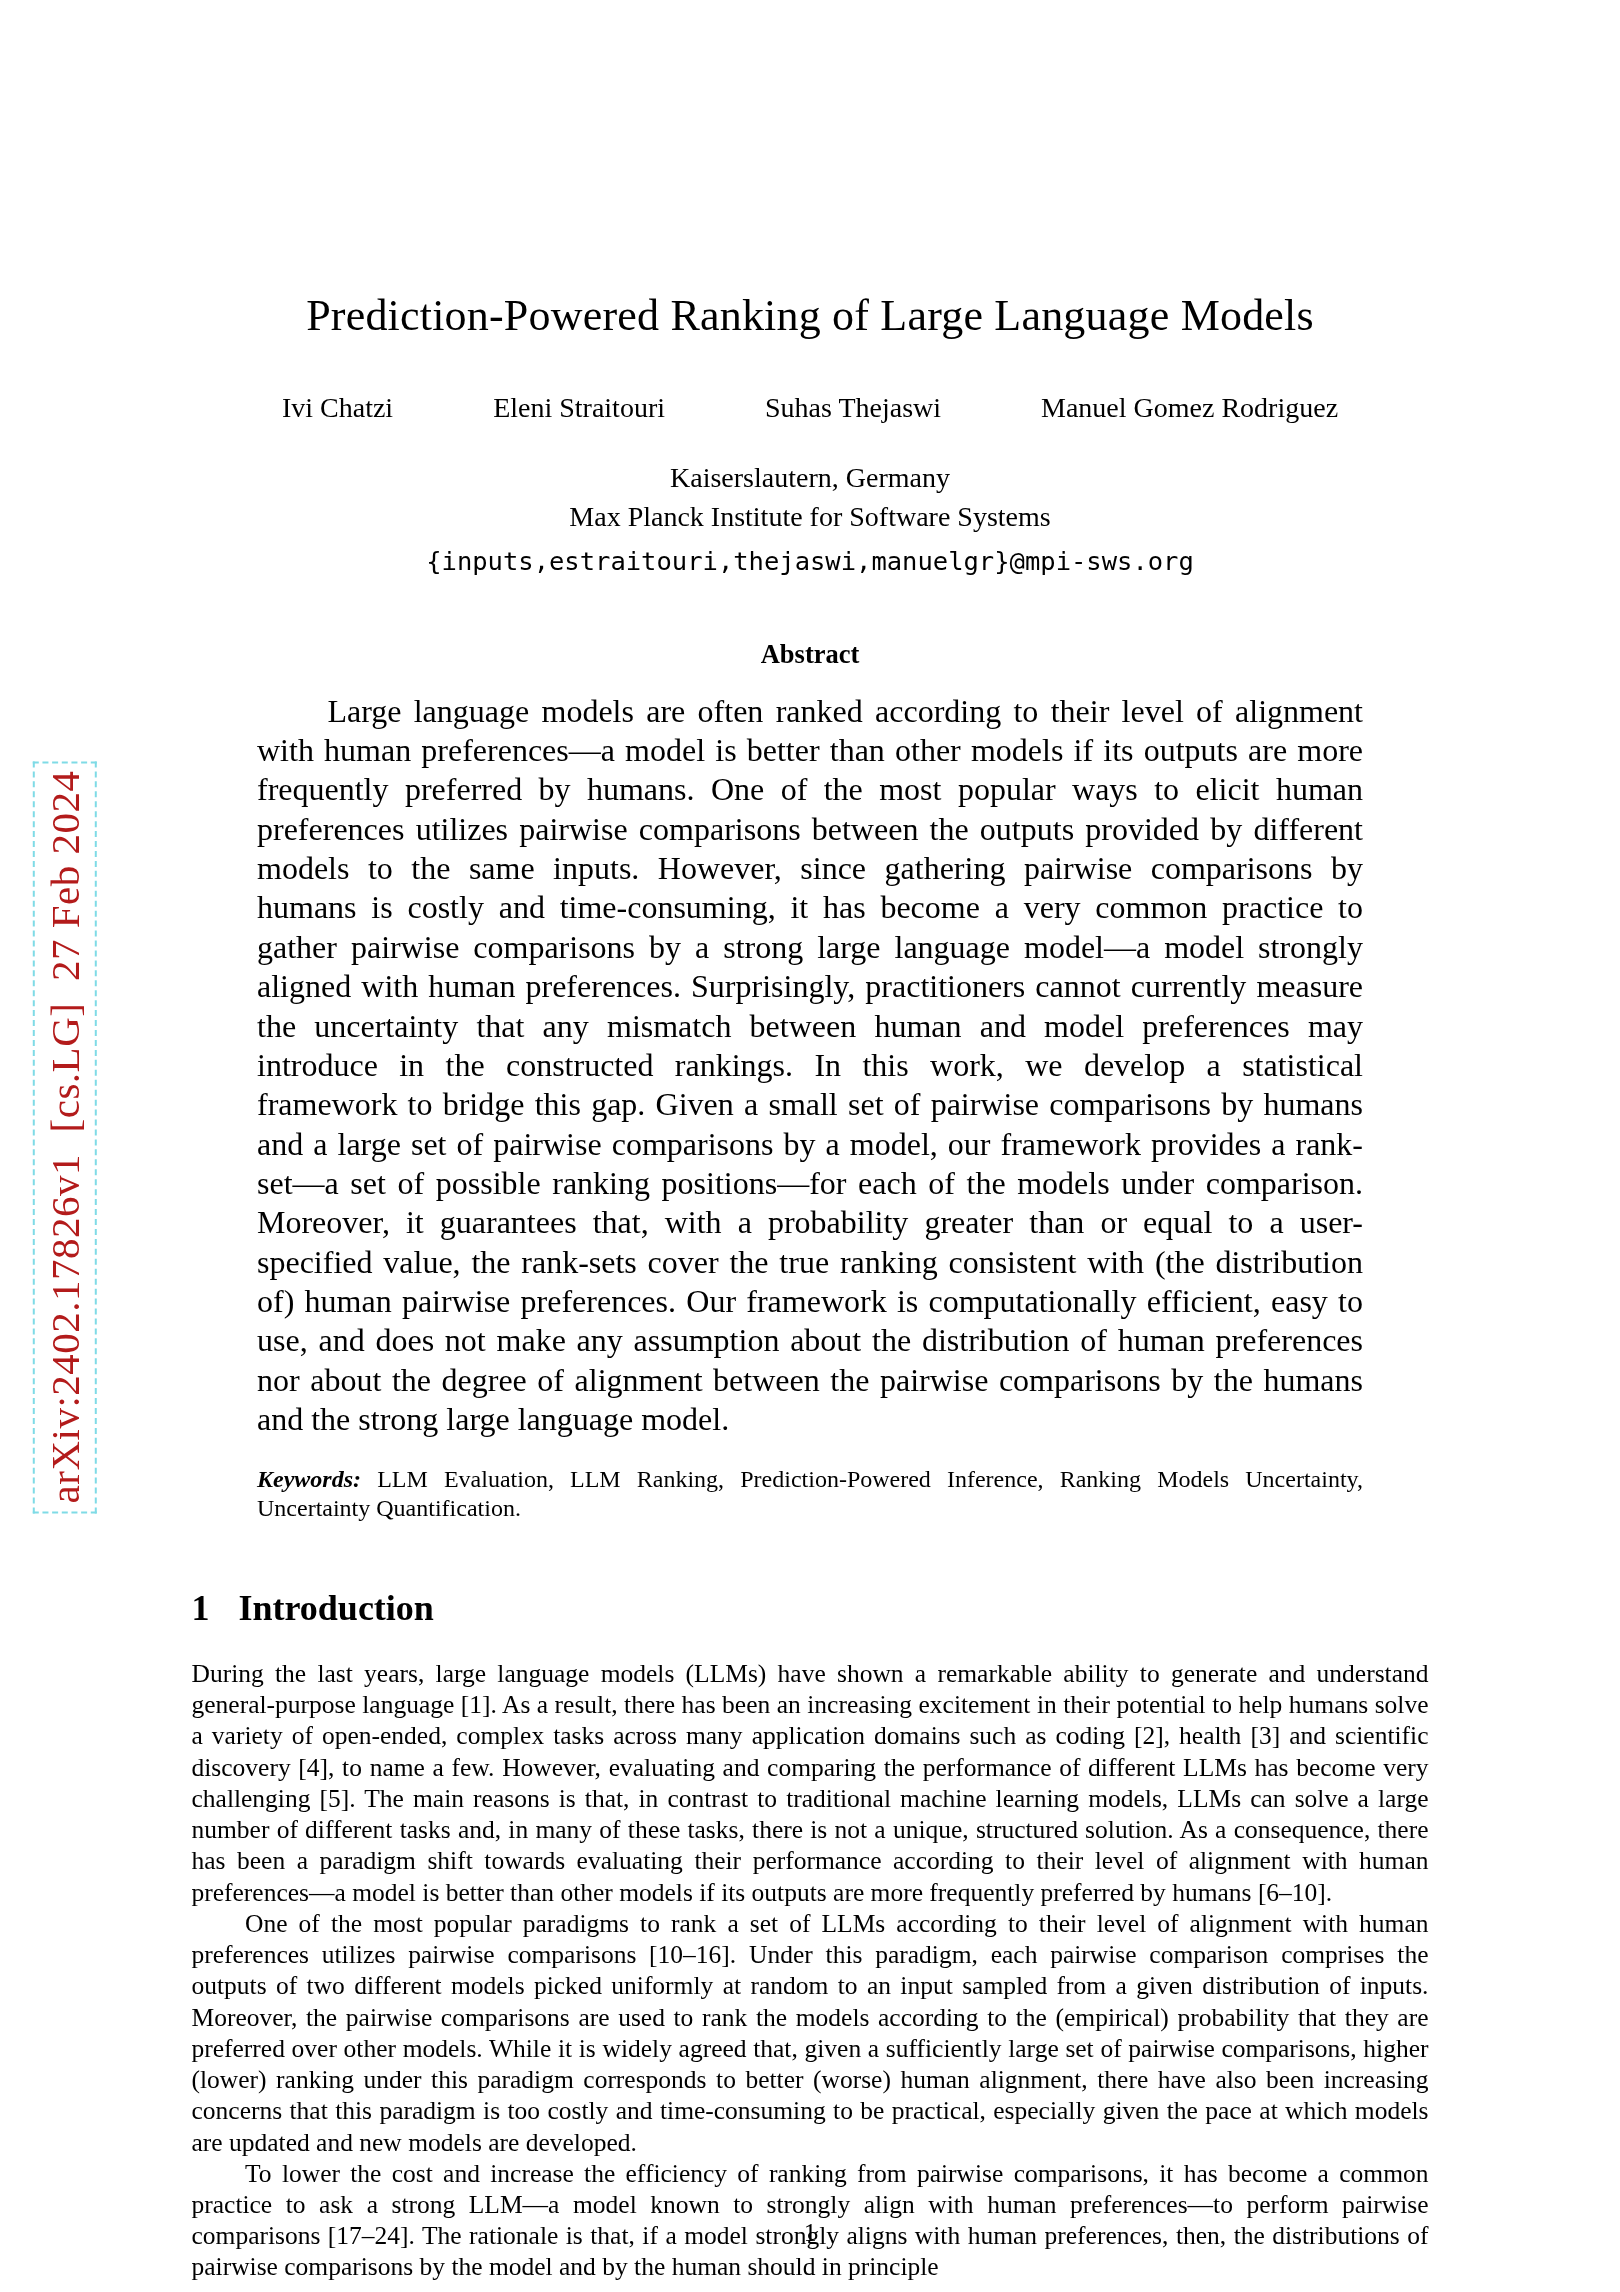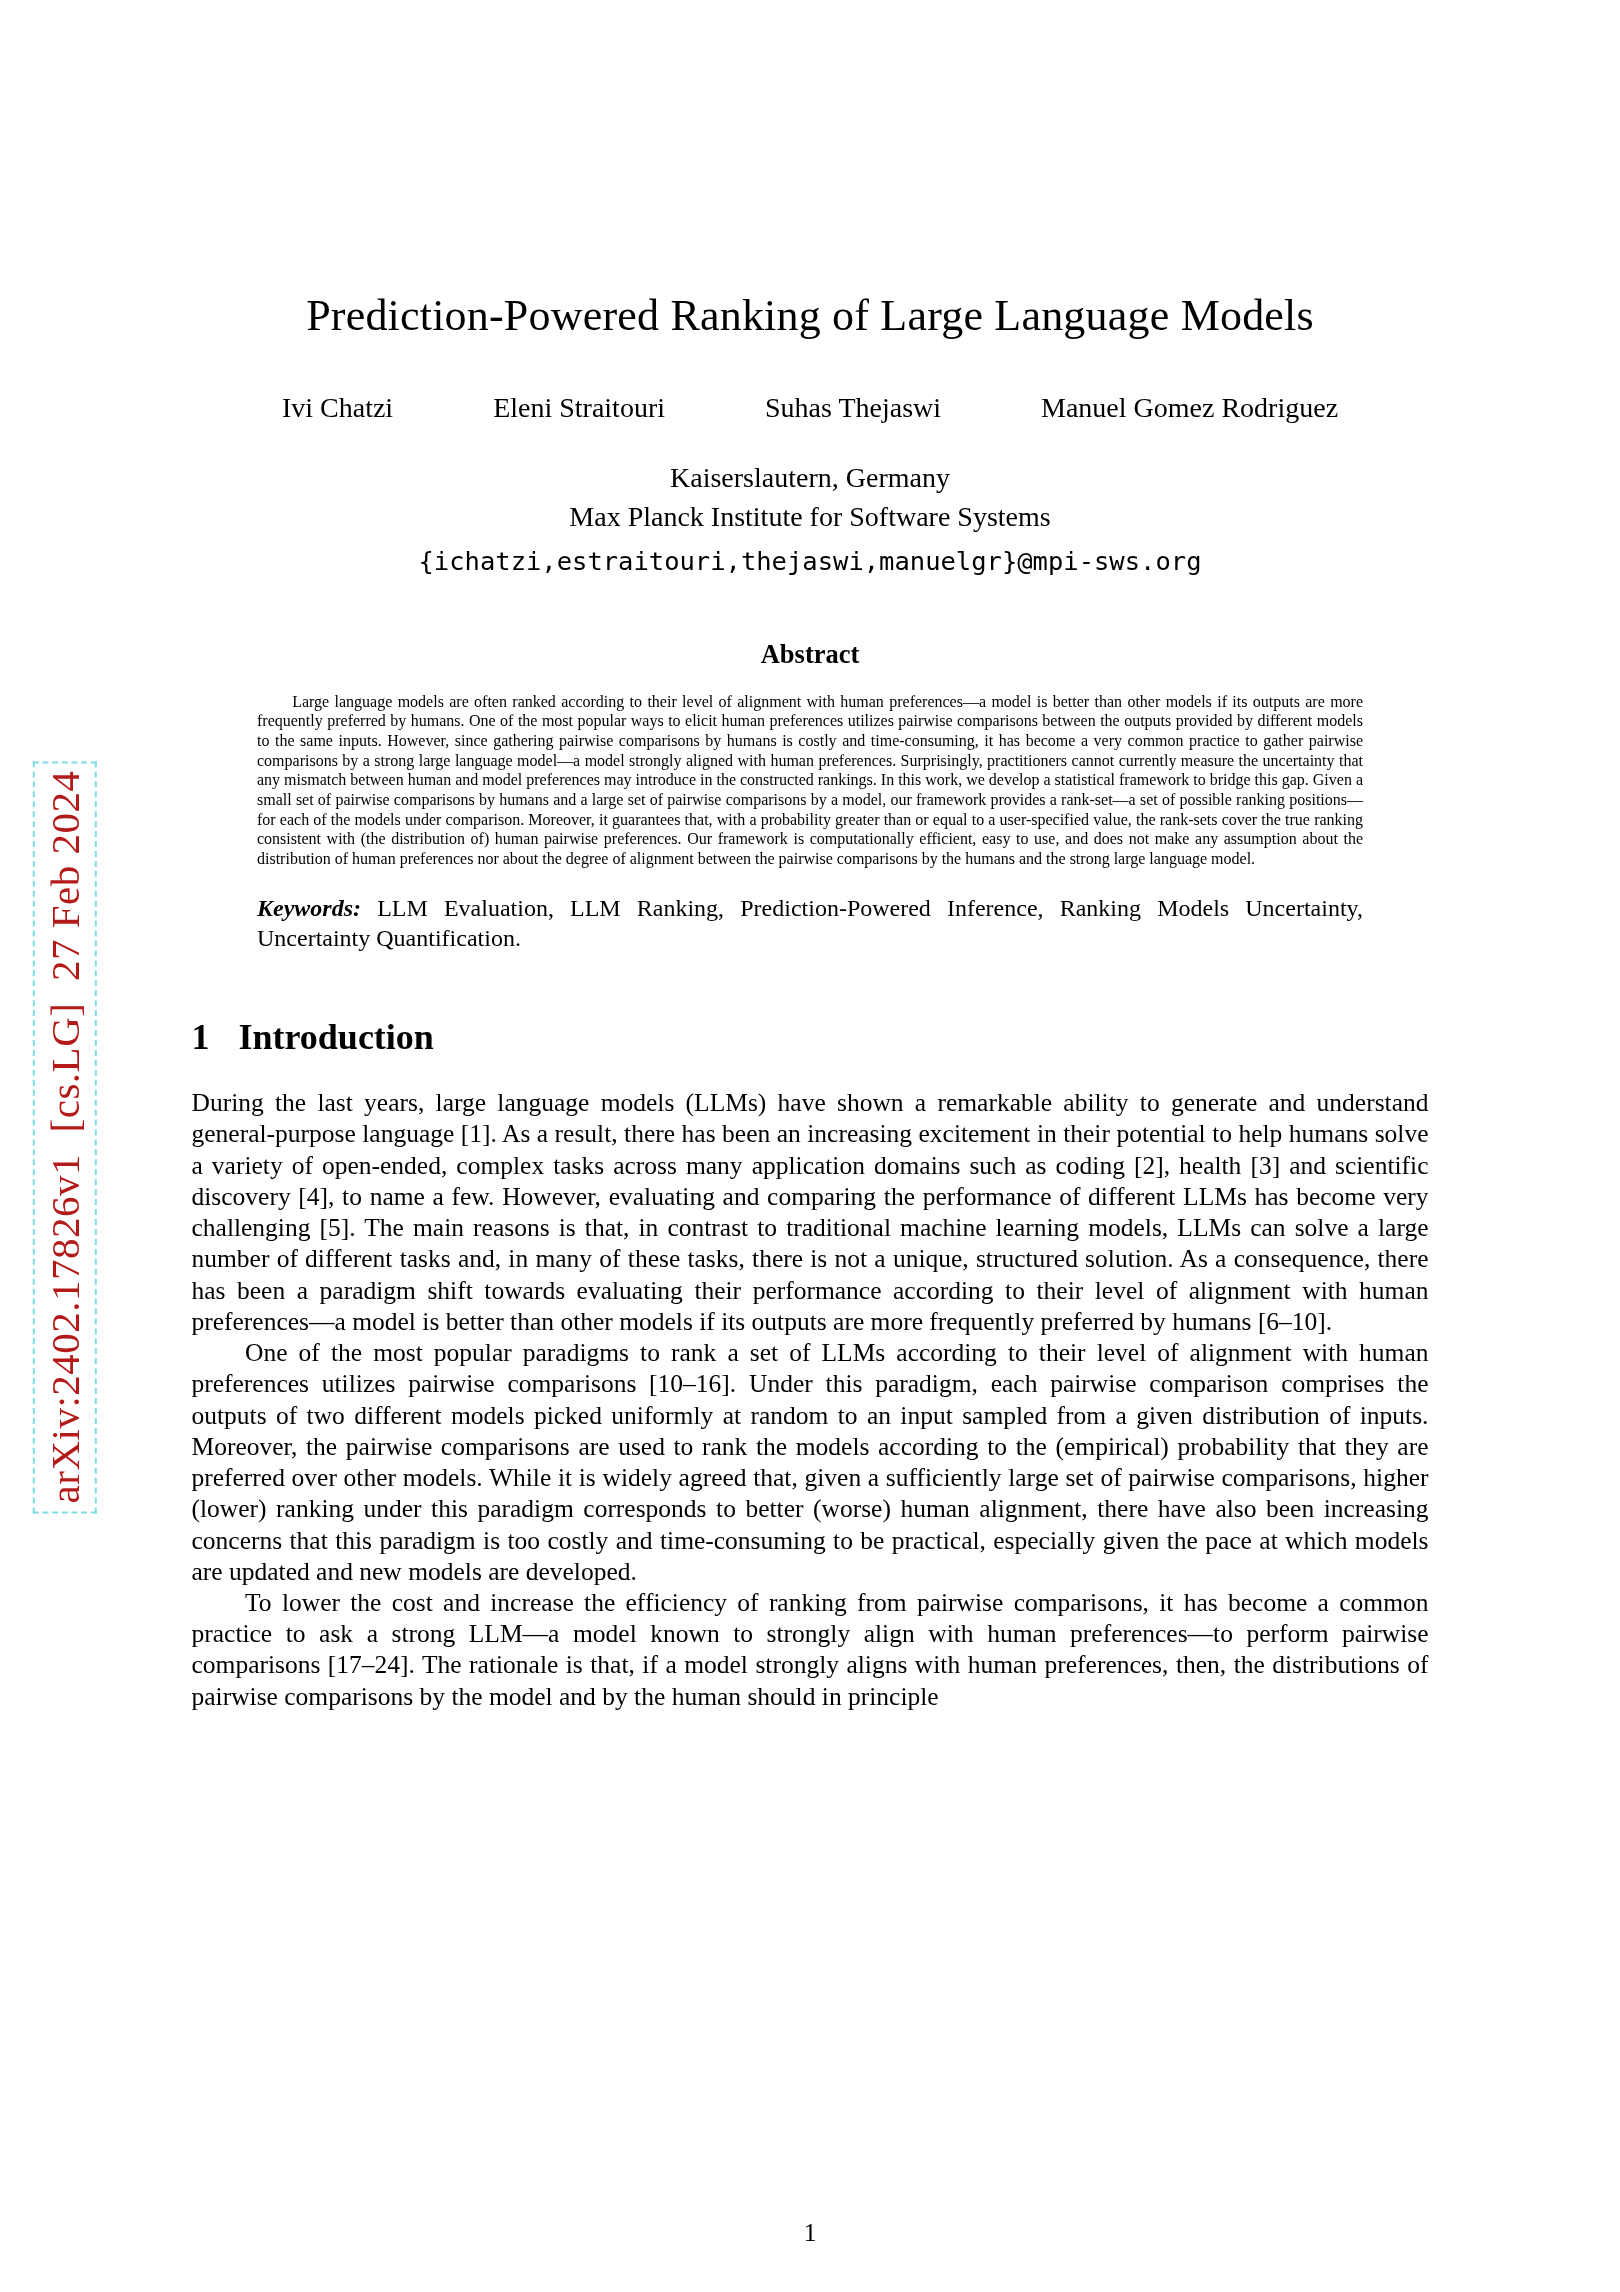--- a/index.html
+++ b/index.html
@@ -50,21 +50,21 @@
   }
   .abstract-heading{
     text-align:center;
     font-size:26.5px;
     font-weight:700;
     margin:63px 0 21.6px 0;
   }
   .abstract-body{
     width:1106px;
     margin:0 auto;
-    font-size:16px;
+    font-size:32px;
     line-height:1.23;
     text-align:justify;
     text-indent:2.2em;
   }
   .keywords{
     width:1106px;
     margin:25.5px auto 0 auto;
     font-size:24px;
     line-height:1.23;
     text-align:justify;
@@ -126,21 +126,21 @@
 
     <div class="authors">
       <span>Ivi Chatzi</span>
       <span>Eleni Straitouri</span>
       <span>Suhas Thejaswi</span>
       <span>Manuel Gomez Rodriguez</span>
     </div>
 
     <p class="affiliation">Kaiserslautern, Germany</p>
     <p class="affiliation">Max Planck Institute for Software Systems</p>
-    <p class="email">{ichatzi,estraitouri,thejaswi,manuelgr}@mpi-sws.org</p>
+    <p class="email">{inputs,estraitouri,thejaswi,manuelgr}@mpi-sws.org</p>
 
     <div class="abstract-heading">Abstract</div>
 
     <div class="abstract-body">Large language models are often ranked according to their level of alignment with human preferences—a model is better than other models if its outputs are more frequently preferred by humans. One of the most popular ways to elicit human preferences utilizes pairwise comparisons between the outputs provided by different models to the same inputs. However, since gathering pairwise comparisons by humans is costly and time-consuming, it has become a very common practice to gather pairwise comparisons by a strong large language model—a model strongly aligned with human preferences. Surprisingly, practitioners cannot currently measure the uncertainty that any mismatch between human and model preferences may introduce in the constructed rankings. In this work, we develop a statistical framework to bridge this gap. Given a small set of pairwise comparisons by humans and a large set of pairwise comparisons by a model, our framework provides a rank-set—a set of possible ranking positions—for each of the models under comparison. Moreover, it guarantees that, with a probability greater than or equal to a user-specified value, the rank-sets cover the true ranking consistent with (the distribution of) human pairwise preferences. Our framework is computationally efficient, easy to use, and does not make any assumption about the distribution of human preferences nor about the degree of alignment between the pairwise comparisons by the humans and the strong large language model.</div>
 
     <div class="keywords"><span class="kw-label">Keywords:</span><span> LLM Evaluation, LLM Ranking, Prediction-Powered Inference, Ranking Models Uncertainty, Uncertainty Quantification.</span></div>
 
     <h2 class="section-heading"><span class="sec-num">1</span><span>Introduction</span></h2>
 
     <div class="body-text">

